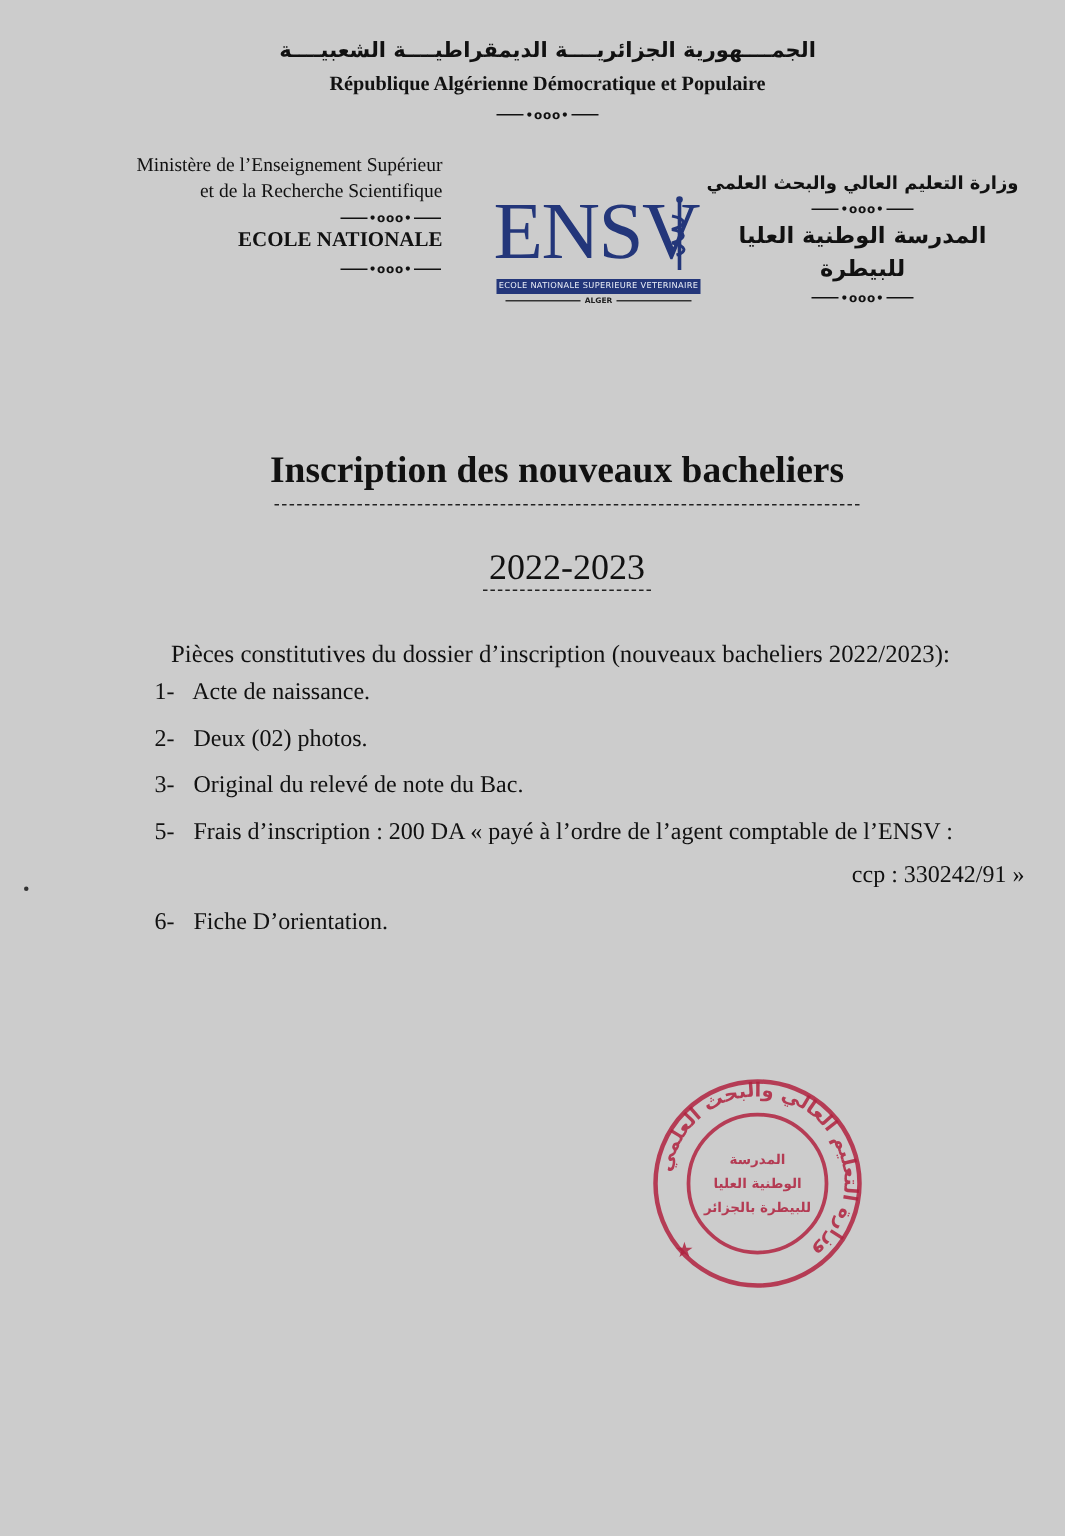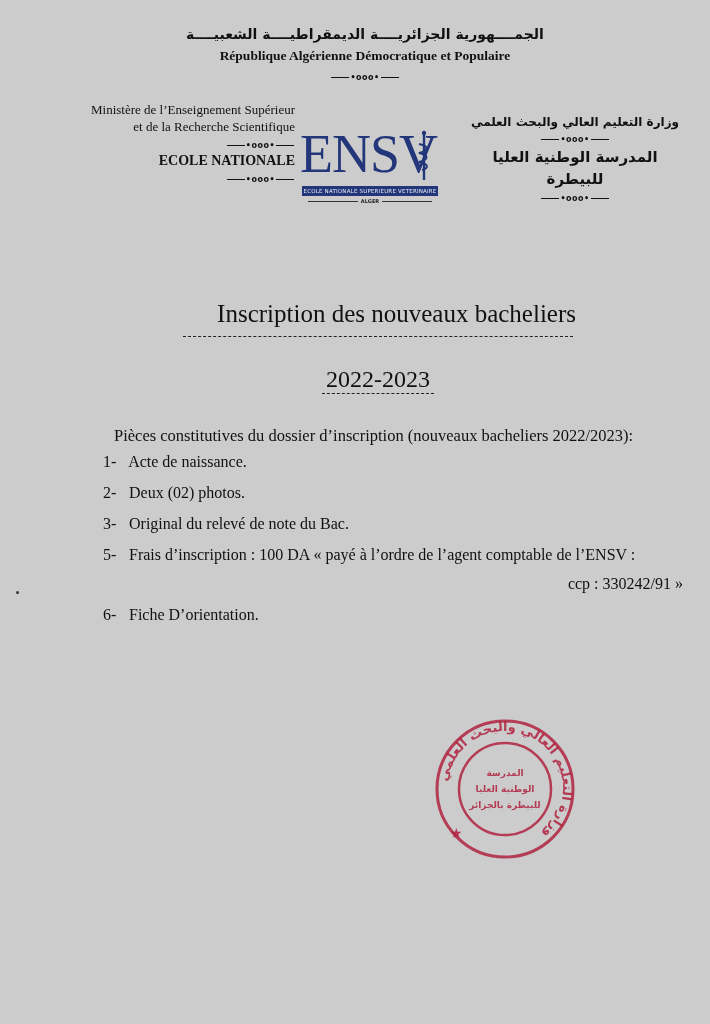--- a/index.html
+++ b/index.html
@@ -41,21 +41,21 @@
       left: 55px; width: 240px; top: 101px; text-align: right;
       font-size: 13px; line-height: 17px;
     }
     .left-block .school {
       font-weight: bold; font-size: 14px; line-height: 16px; margin-top: 2px;
     }
     .left-block .orn { margin: 4px 0 2px 0; line-height: 10px; }
 
     
     .logo {
-      left: 296px; top: 130px; width: 145px; height: 80px;
+      left: 325px; top: 130px; width: 145px; height: 80px;
     }
     .logo-text {
       position: absolute; left: 4px; top: -6px;
       font-family: "Liberation Serif", serif;
       font-size: 54px; color: #23367a; letter-spacing: -1px;
       line-height: 60px;
     }
     .logo-bar {
       position: absolute; left: 6px; top: 56px; width: 136px; height: 10px;
       background: #23367a; color: #e8ecf6;
@@ -77,21 +77,21 @@
       left: 470px; width: 210px; top: 113px; text-align: center;
       font-family: "DejaVu Sans", sans-serif; direction: rtl;
     }
     .right-block .ministry-ar { font-weight: bold; font-size: 12px; line-height: 18px; }
     .right-block .school-ar { font-weight: bold; font-size: 15px; line-height: 22px; }
     .right-block .orn { direction: ltr; line-height: 12px; }
 
     
     .title {
       left: 180px; width: 396px; top: 298px;
-      font-size: 25px; text-align: right; line-height: 32px;
+      font-size: 25px; text-align: left; line-height: 32px; font-weight: bold;
     }
     .title-rule {
       left: 183px; width: 390px; top: 336px;
       border-top: 1.5px dashed #222; height: 0;
     }
     .year {
       left: 310px; width: 136px; top: 364px;
       font-size: 24px; text-align: center; line-height: 30px;
     }
     .year-rule {
@@ -153,21 +153,21 @@
 <div class="abs title">Inscription des nouveaux bacheliers</div>
 <div class="abs title-rule"></div>
 <div class="abs year">2022-2023</div>
 <div class="abs year-rule"></div>
 
 <div class="abs intro">Pièces constitutives du dossier d’inscription (nouveaux bacheliers 2022/2023):</div>
 <ol class="abs list">
   <li><span class="num">1-</span> <span>Acte de naissance.</span></li>
   <li><span class="num">2-</span> <span>Deux (02) photos.</span></li>
   <li><span class="num">3-</span> <span>Original du relevé de note du Bac.</span></li>
-  <li><span class="num">5-</span> <span>Frais d’inscription : 100 DA « payé à l’ordre de l’agent comptable de l’ENSV :</span>
+  <li><span class="num">5-</span> <span>Frais d’inscription : 200 DA « payé à l’ordre de l’agent comptable de l’ENSV :</span>
     <span class="cont">ccp : 330242/91 »</span></li>
   <li><span class="num">6-</span> <span>Fiche D’orientation.</span></li>
 </ol>
 
 <div class="abs speck"></div>
 
 <div class="abs stamp">
   <svg width="142" height="142" viewBox="0 0 142 142">
     <defs>
       <path id="stampArc" d="M 71 71 m -58 0 a 58 58 0 1 1 116 0 a 58 58 0 1 1 -116 0"></path>

